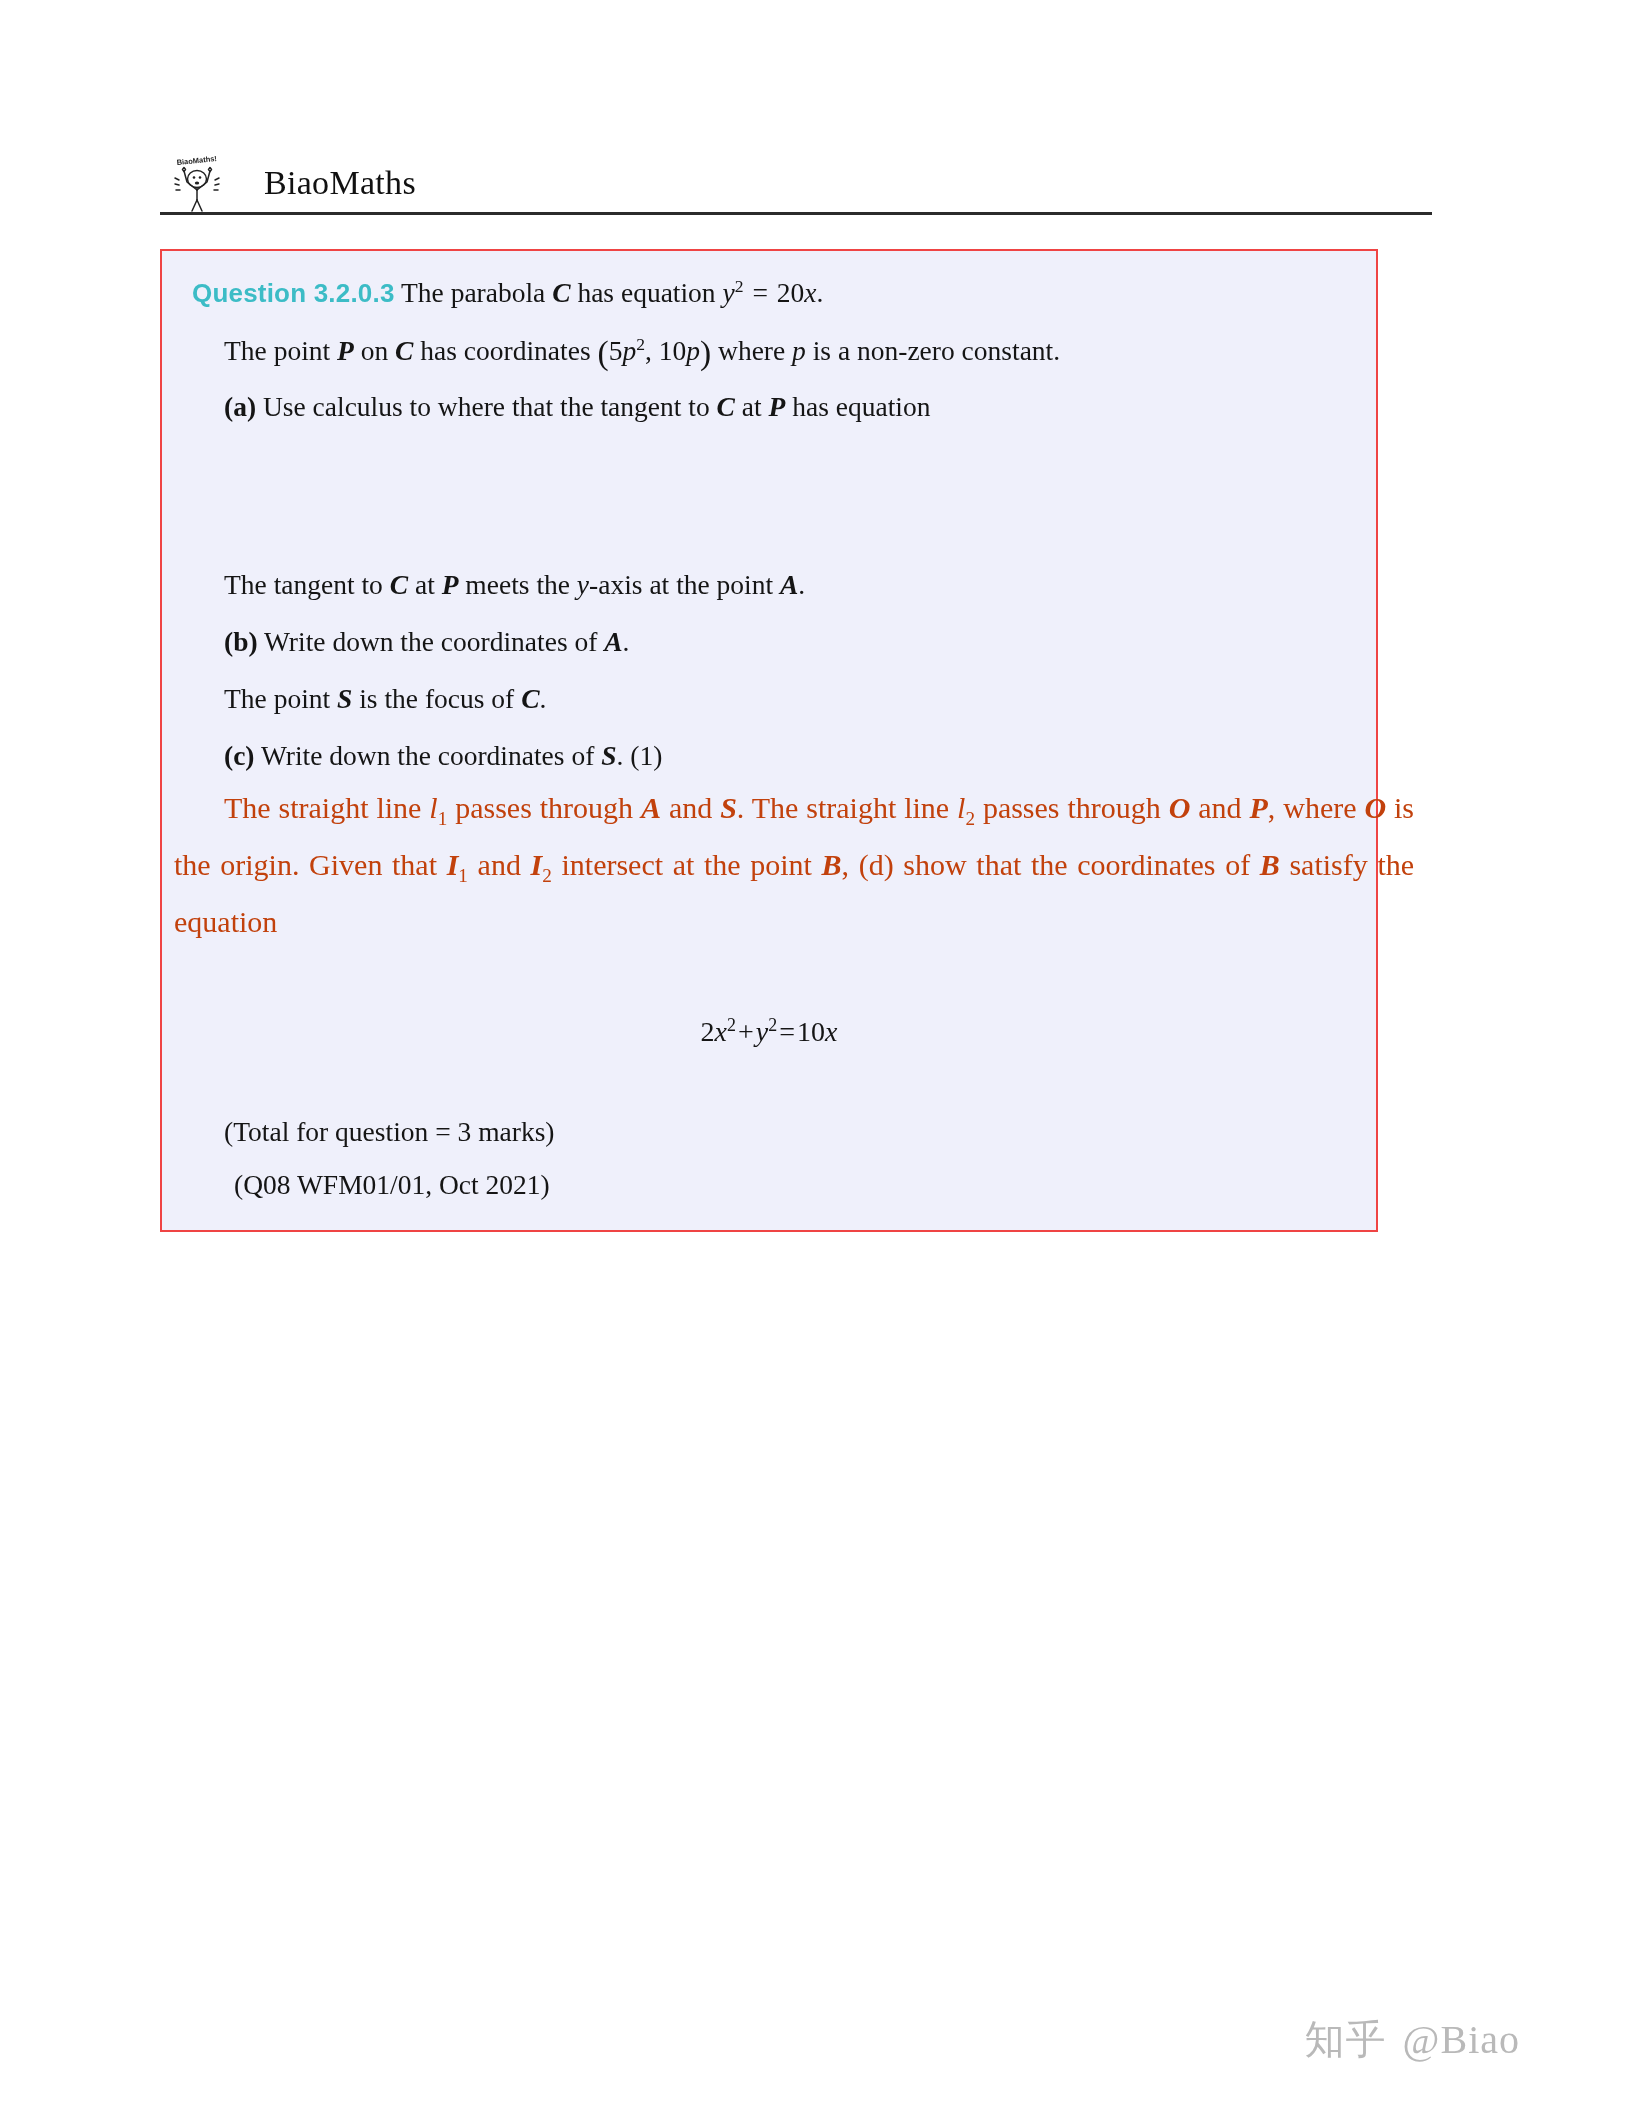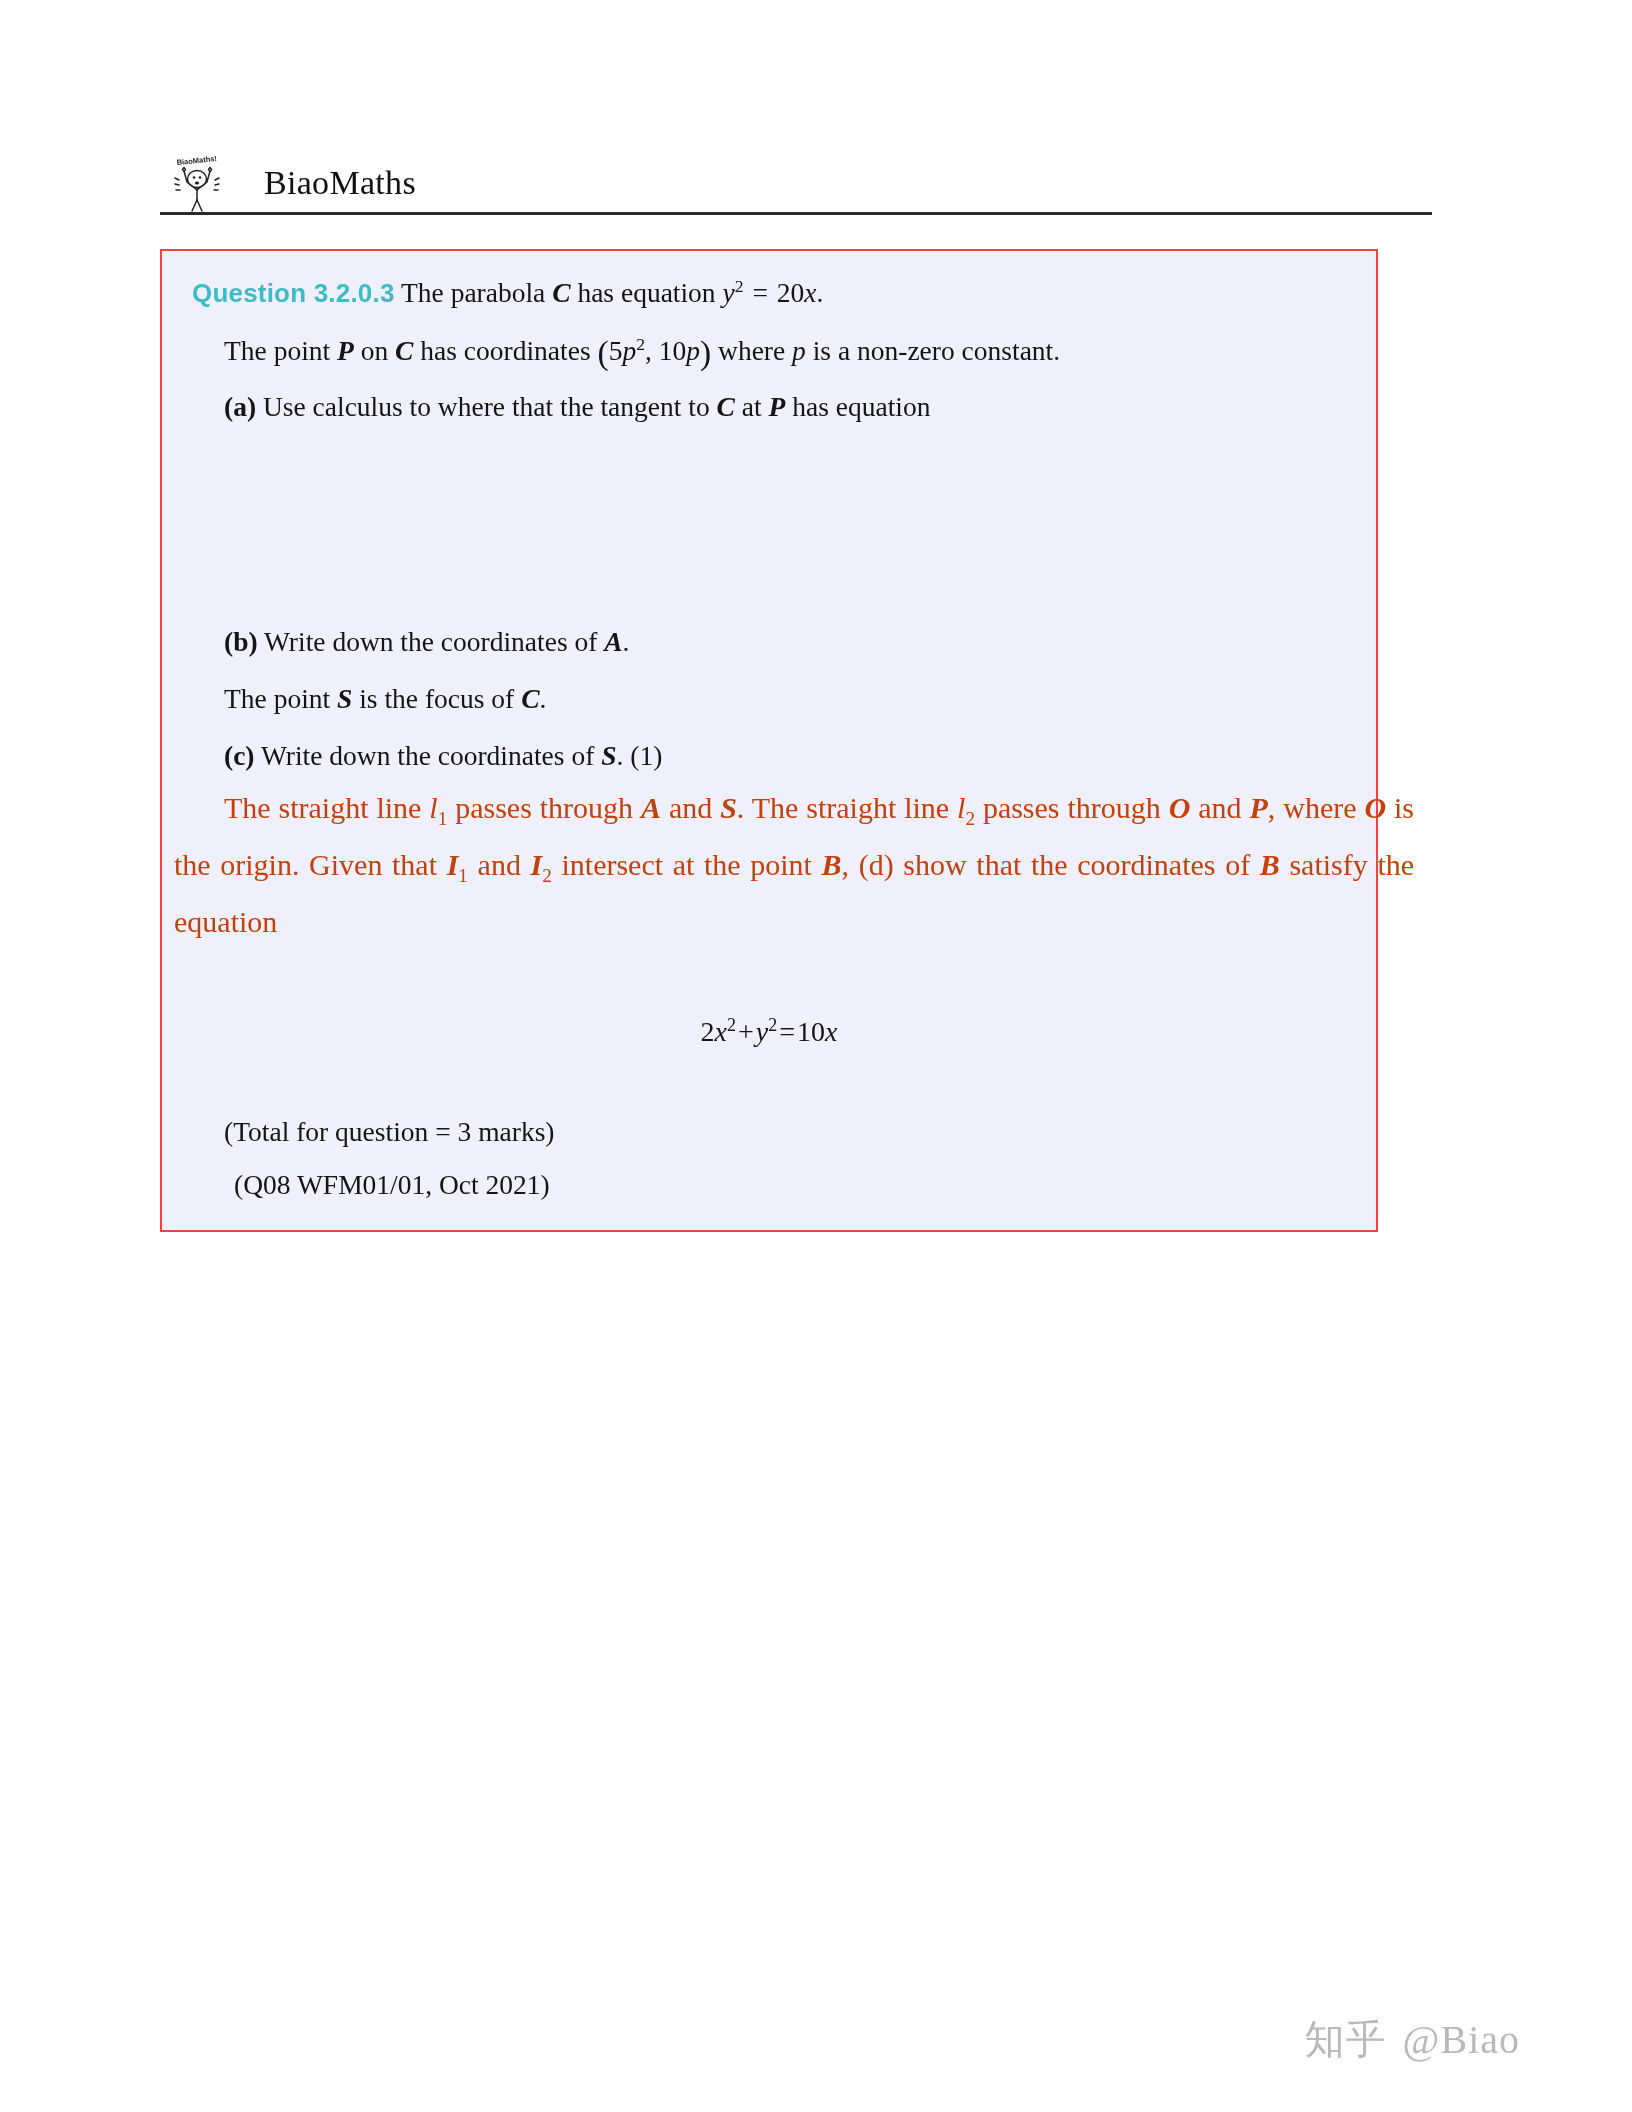--- a/index.html
+++ b/index.html
@@ -207,20 +207,29 @@
   <div class="qline" style="left:62px; top:142px;">
     <span class="bold-label">(a)</span>
     <span>Use calculus to where that the tangent to</span>
     <span class="mvar">C</span>
     <span>at</span>
     <span class="mvar">P</span>
     <span>has equation</span>
   </div>
 
 
+  <div class="qline" style="left:62px; top:320px;">
+    <span>The tangent to</span>
+    <span class="mvar">C</span>
+    <span>at</span>
+    <span class="mvar">P</span>
+    <span>meets the</span>
+    <span class="mit">y</span><span>-axis at the point</span>
+    <span class="mvar">A</span><span>.</span>
+  </div>
 
   <div class="qline" style="left:62px; top:377px;">
     <span class="bold-label">(b)</span>
     <span>Write down the coordinates of</span>
     <span class="mvar">A</span><span>.</span>
   </div>
 
   <div class="qline" style="left:62px; top:434px;">
     <span>The point</span>
     <span class="mvar">S</span>

